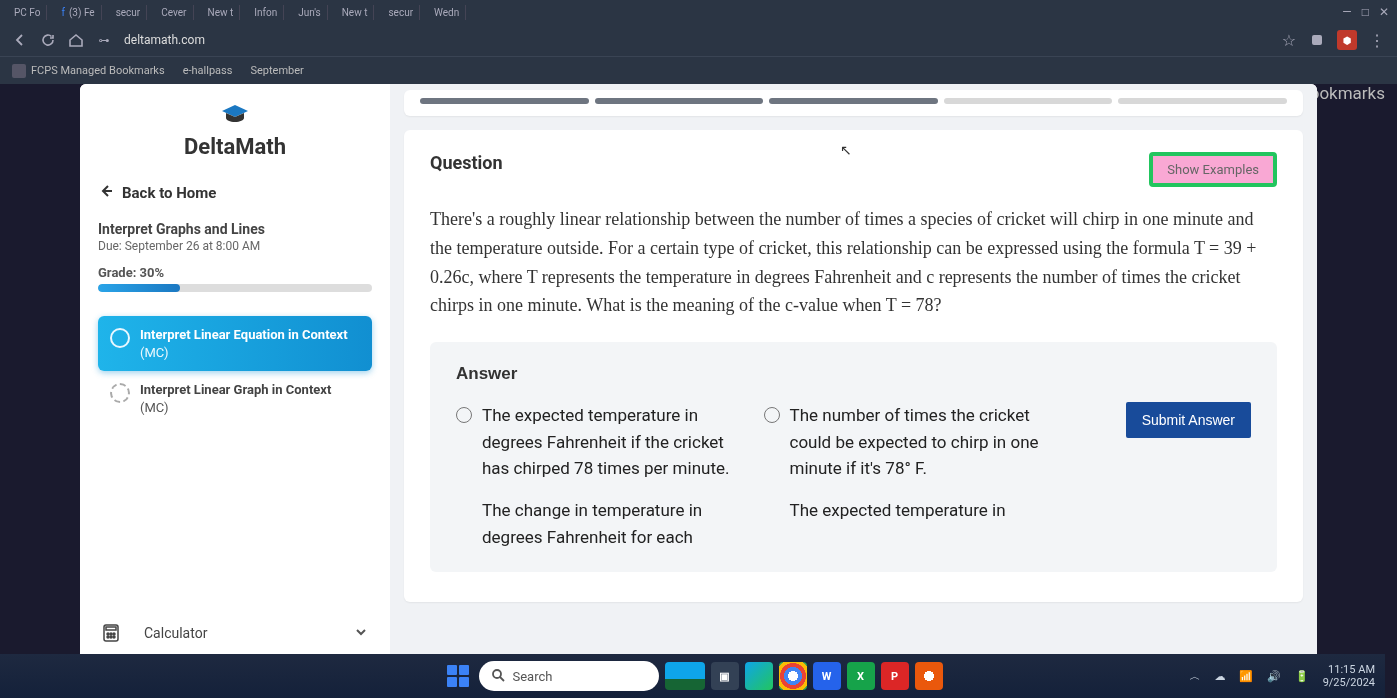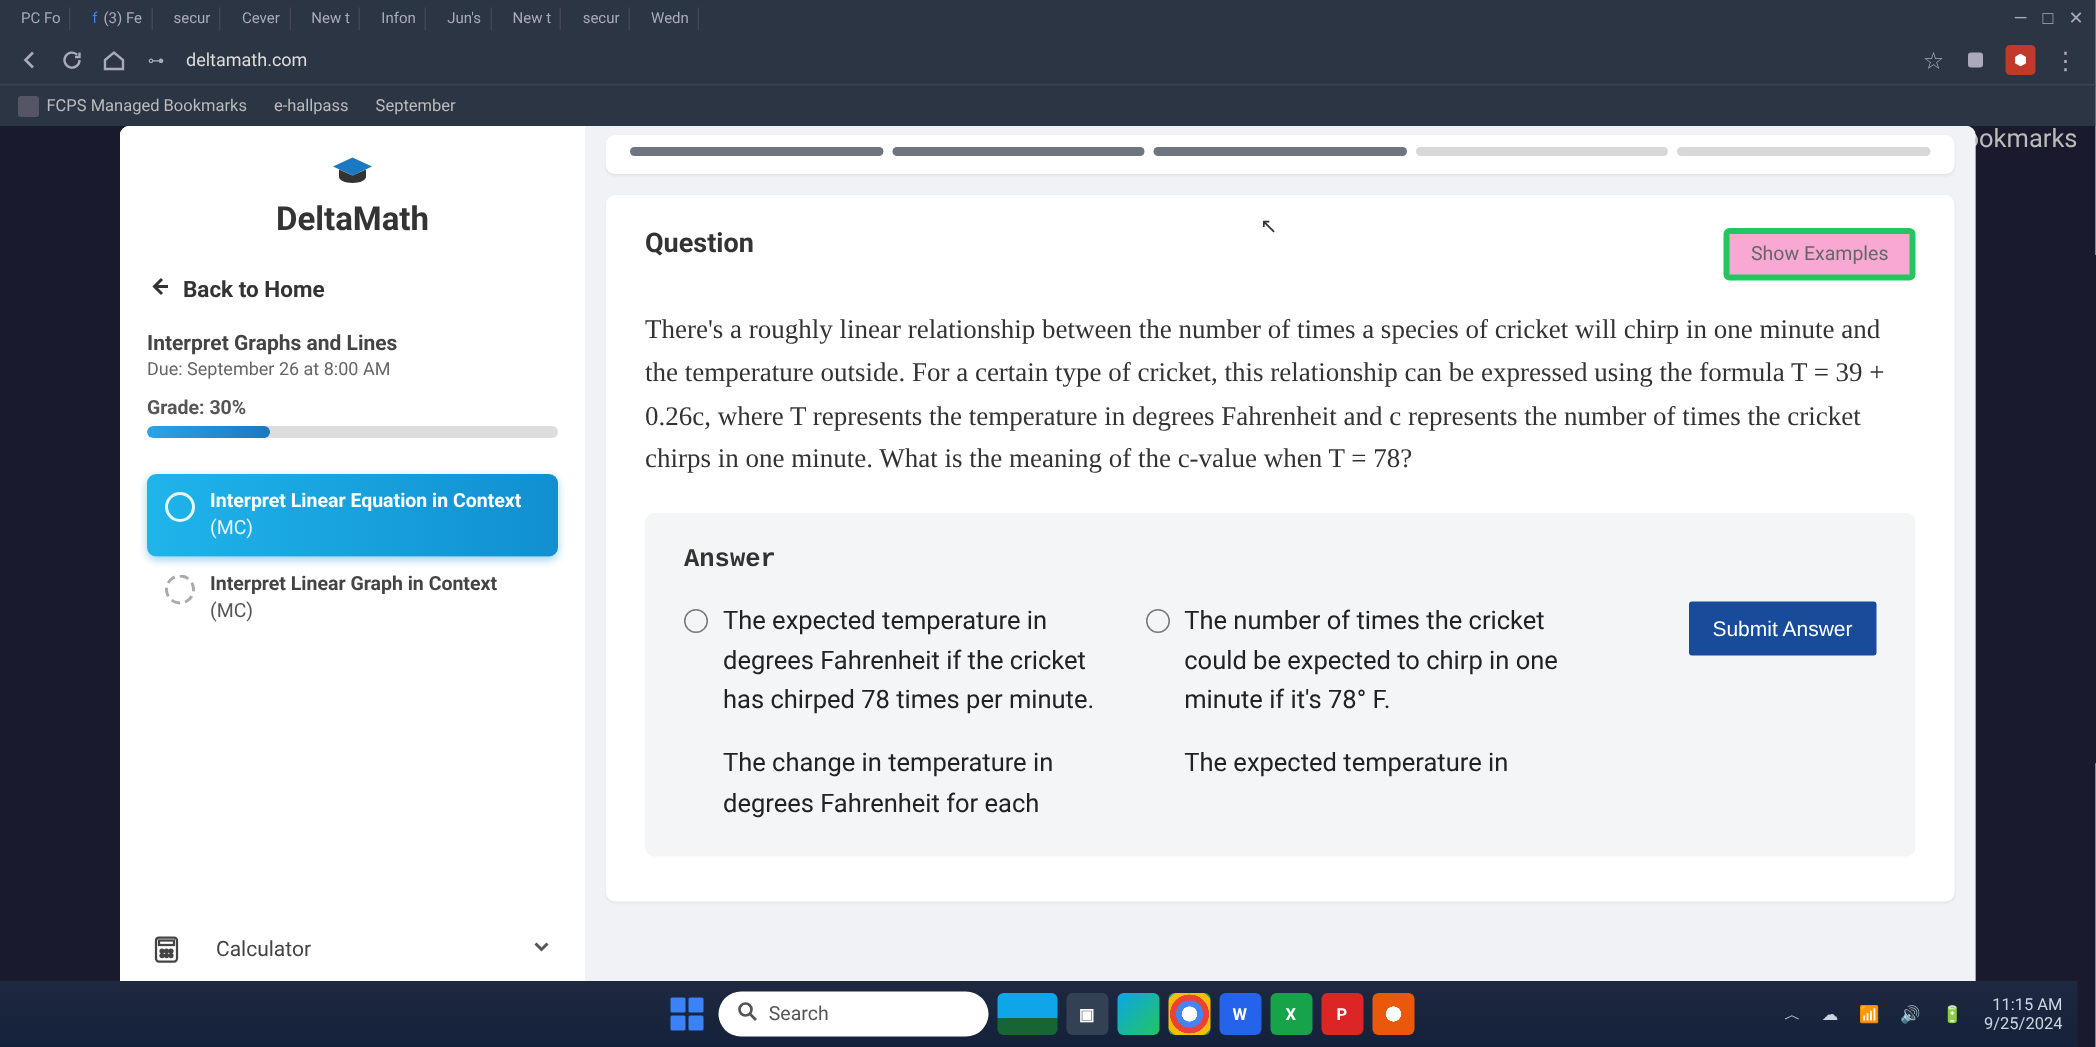--- a/index.html
+++ b/index.html
@@ -59,21 +59,21 @@
 .seg { height:6px; flex:1; background:#d8d8d8; border-radius:3px; }
 .seg.done { background:#6e7580; }
 
 .question-card { background:#fff; border-radius:6px; padding:22px 26px 30px; box-shadow:0 1px 2px rgba(0,0,0,.06); position:relative;}
 .q-head { display:flex; justify-content:space-between; align-items:flex-start; margin-bottom:18px; }
 .q-title { font-size:18px; font-weight:700; color:#333; }
 .show-ex { border:4px solid #22c55e; color:#666; background:#f9a8d4; padding:6px 14px; border-radius:4px; font-size:13px; cursor:pointer; }
 .q-text { font-family: Georgia, "Times New Roman", serif; font-size:18px; color:#333; line-height:1.6; margin-bottom:22px; }
 
 .answer-block { background:#f3f5f7; border-radius:6px; padding:22px 26px; }
-.answer-title { font-weight:700; font-size:17px; color:#333; margin-bottom:18px; font-family: Liberation Mono, monospace;}
+.answer-title { font-weight:700; font-size:17px; color:#333; margin-bottom:18px; font-family: Liberation Sans, sans-serif;}
 .answer-grid { display:grid; grid-template-columns: 1fr 1fr 180px; gap:16px 28px; align-items:flex-start; font-family: Georgia, "Times New Roman", serif; font-size:17px; color:#222; line-height:1.55;}
 .choice { display:flex; gap:10px; align-items:flex-start; cursor:pointer;}
 .radio-circle { width:16px; height:16px; border:1.5px solid #777; border-radius:50%; flex:0 0 16px; margin-top:5px;}
 .submit-btn { background:#184b9a; color:#fff; border:none; padding:10px 16px; border-radius:2px; font-size:14px; cursor:pointer; font-family: Arial, sans-serif; align-self:flex-start; justify-self:end;}
 
 
 .taskbar { position:absolute; left:0; right:12px; bottom:0; height:44px; background:linear-gradient(180deg,#1e2940,#14213a); display:flex; align-items:center; padding:0 12px; gap:6px; z-index:20; }
 .taskbar-center { position:absolute; left:50%; transform:translateX(-50%); display:flex; align-items:center; gap:6px;}
 .start-btn { width:30px; height:30px; display:grid; grid-template-columns:1fr 1fr; grid-template-rows:1fr 1fr; gap:2px; padding:4px;}
 .start-btn span { background:#3b82f6; border-radius:1px;}

